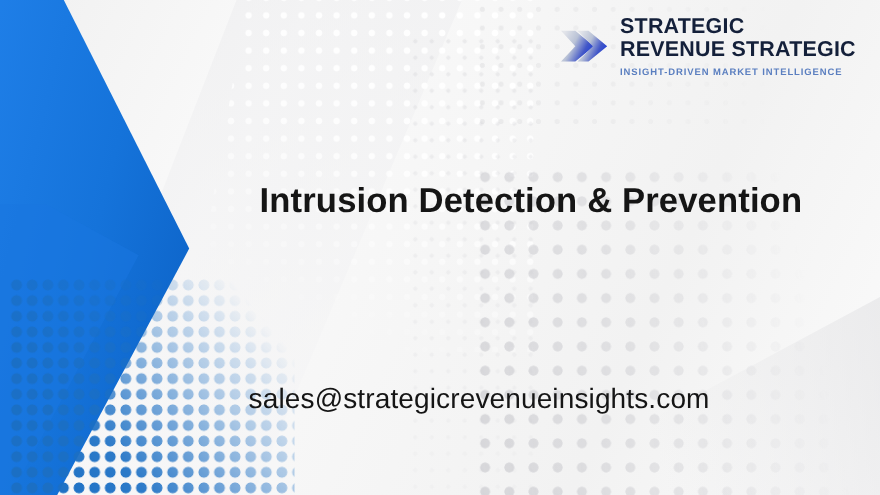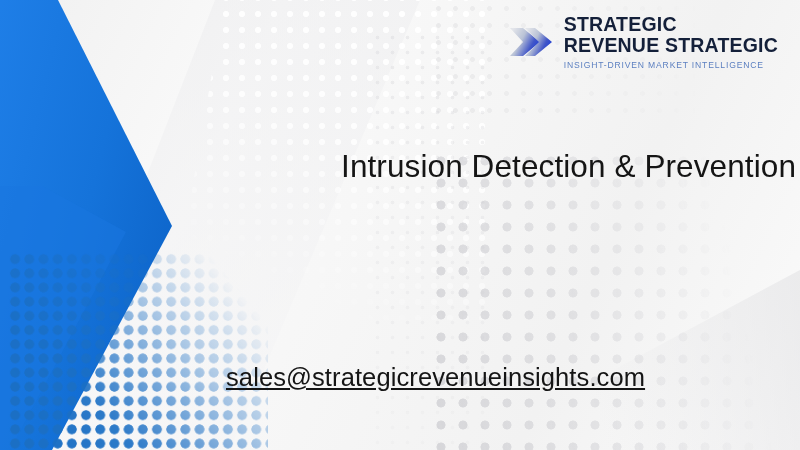--- a/index.html
+++ b/index.html
@@ -112,41 +112,39 @@
 
   
   .content {
     position: absolute;
     inset: 0;
   }
 
   .title {
     position: absolute;
     left: 236px;
-    top: 148px;
+    top: 164px;
     width: 560px;
     font-size: 31.5px;
-    font-weight: 400;
+    font-weight: 700;
     letter-spacing: .1px;
     color: #151515;
     line-height: 1.18;
     white-space: nowrap;
-    text-align: right;
   }
 
   .email {
     position: absolute;
     left: 226px;
-    top: 363px;
+    top: 349px;
     font-size: 25.5px;
     font-weight: 400;
     letter-spacing: .1px;
     color: #151515;
     white-space: nowrap;
-    text-decoration: underline;
   }
 
   
   .logo {
     position: absolute;
     right: 22px;
     top: 14px;
     display: flex;
     align-items: center;
     gap: 9px;
@@ -165,21 +163,21 @@
     font-size: 19.5px;
     font-weight: 700;
     letter-spacing: .2px;
     color: #14203a;
     line-height: 1.07;
     white-space: nowrap;
   }
   .logo-tag {
     margin-top: 4px;
     font-size: 8.6px;
-    font-weight: 400;
+    font-weight: 700;
     letter-spacing: .82px;
     color: #5b7fc0;
     white-space: nowrap;
   }
 </style>
 </head>
 <body>
 
 <div id="slide">
 

